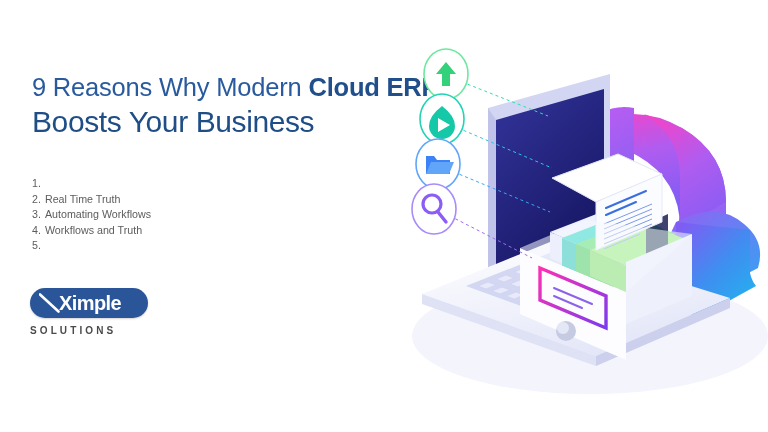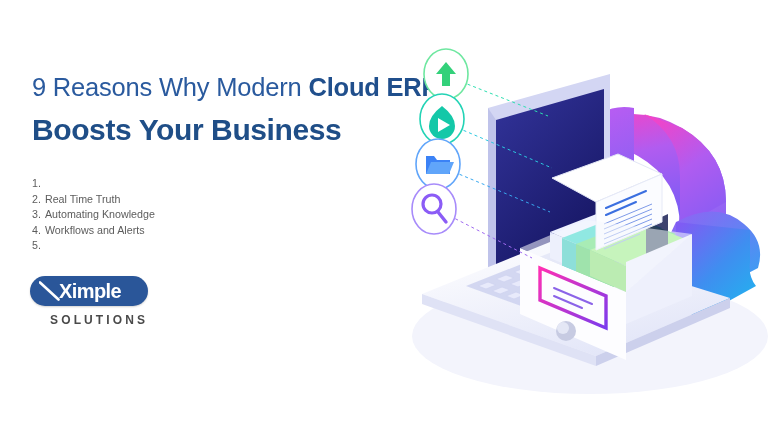--- a/index.html
+++ b/index.html
@@ -13,50 +13,50 @@
 
   
   .copy{position:absolute;left:32px;top:72px;width:420px;}
   .headline-1{
     font-size:25.5px;line-height:1.18;color:#2a5a9e;
     font-weight:400;letter-spacing:-0.2px;white-space:nowrap;
   }
   .headline-1 .accent{font-weight:700;color:#204f8c;}
   .headline-2{
     font-size:30px;line-height:1.25;color:#1f4e87;
-    font-weight:700;letter-spacing:-0.4px;margin-top:9px;white-space:nowrap;
+    font-weight:400;letter-spacing:-0.4px;margin-top:1px;white-space:nowrap;
   }
 
   .reasons{
     list-style:none;margin:0;padding:0;
     position:absolute;left:32px;top:176px;width:360px;
   }
   .reasons li{
     font-size:10.7px;line-height:15.5px;color:#5c5c5c;
     white-space:nowrap;display:flex;gap:4px;
   }
   .reasons li .num{color:#5c5c5c;}
 
   
-  .logo{position:absolute;left:30px;top:276px;width:130px;}
+  .logo{position:absolute;left:30px;top:288px;width:130px;}
   .logo-pill{
     width:118px;height:30px;border-radius:15px;background:#2a5699;
     display:flex;align-items:center;justify-content:center;
     position:relative;box-shadow:0 1px 2px rgba(0,0,0,.18);
   }
   .logo-word{
     color:#ffffff;font-size:20px;font-weight:700;letter-spacing:-0.6px;
     line-height:1;position:relative;z-index:2;padding-left:2px;
   }
   .logo-x-slash{
     position:absolute;left:9px;top:5px;width:21px;height:20px;z-index:3;
   }
   .logo-sub{
-    margin-top:7px;text-align:right;width:118px;
-    font-size:12px;letter-spacing:3.1px;color:#4a4a4a;font-weight:700;
+    margin-top:7px;text-align:left;width:118px;
+    font-size:10px;letter-spacing:3.1px;color:#4a4a4a;font-weight:700;
   }
 
   
   .illus{position:absolute;left:400px;top:36px;width:368px;height:360px;}
   .illus svg{display:block;}
 </style>
 </head>
 <body>
 
 <div class="stage">
@@ -72,25 +72,25 @@
   <ul class="reasons">
     <li>
       <span class="num">1.</span>
     </li>
     <li>
       <span class="num">2.</span>
       <span>Real Time Truth</span>
     </li>
     <li>
       <span class="num">3.</span>
-      <span>Automating Knowledge</span>
+      <span>Automating Workflows</span>
     </li>
     <li>
       <span class="num">4.</span>
-      <span>Workflows and Alerts</span>
+      <span>Workflows and Truth</span>
     </li>
     <li>
       <span class="num">5.</span>
     </li>
   </ul>
 
   <div class="logo">
     <div class="logo-pill">
       <svg class="logo-x-slash" viewBox="0 0 21 20">
         <line x1="1" y1="1.5" x2="19.5" y2="18.5" stroke="#ffffff" stroke-width="2.6" stroke-linecap="round"></line>

